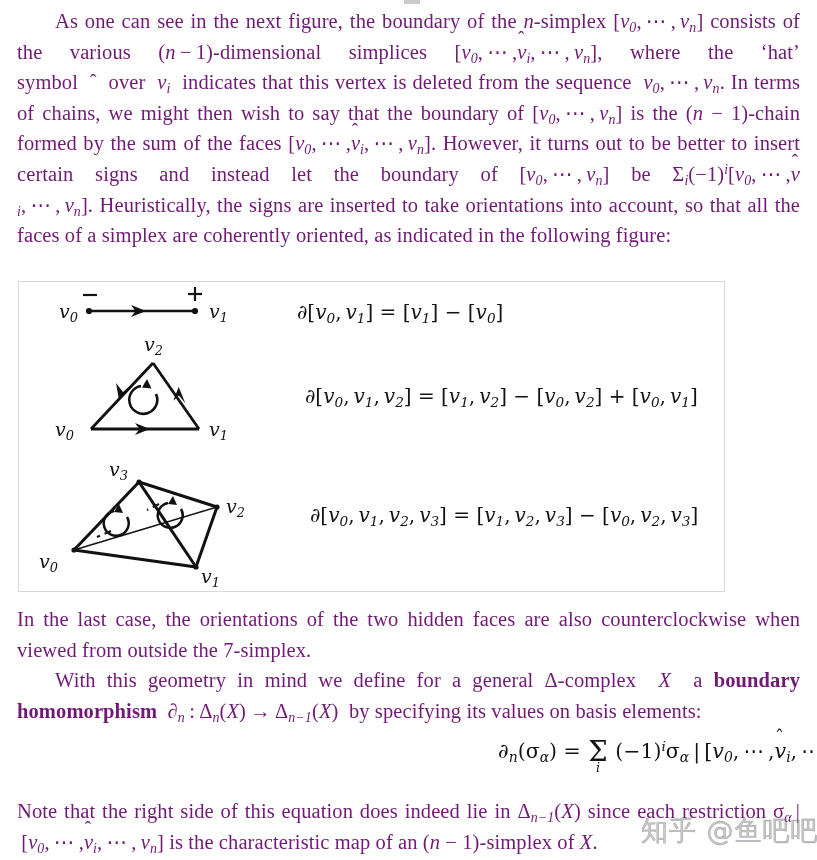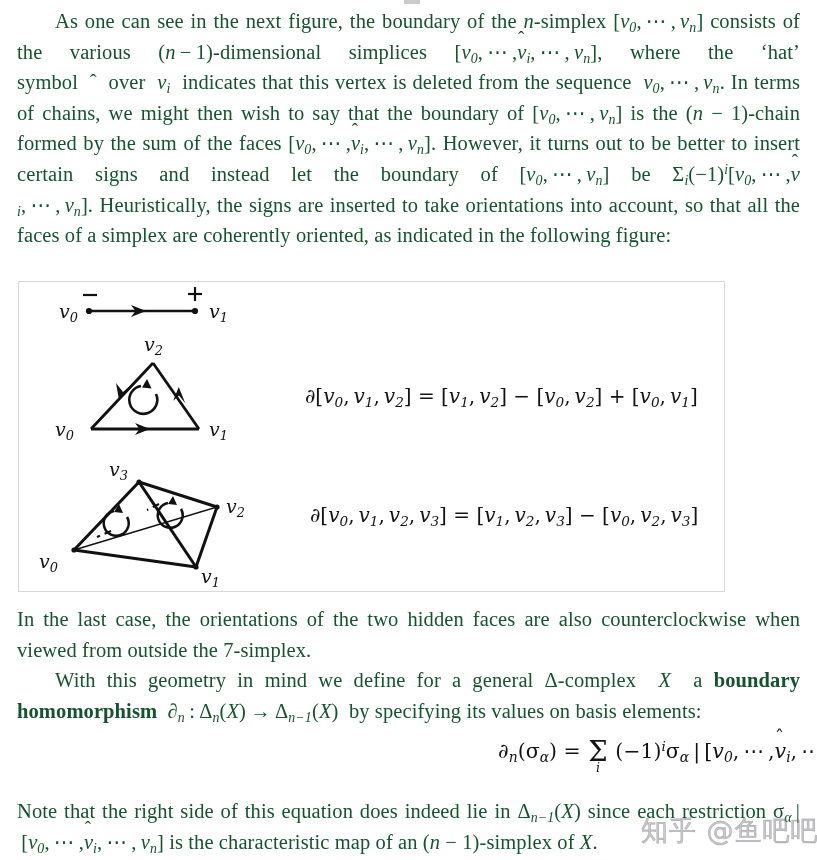--- a/index.html
+++ b/index.html
@@ -22,21 +22,21 @@
     box-sizing: border-box;
   }
   .para {
     position: absolute;
     left: 17px;
     width: 783px;
     font-size: 20.5px;
     line-height: 30.6px;
     text-align: justify;
     text-align-last: left;
-    color: #14532d;
+    color: #701a75;
     letter-spacing: 0.1px;
   }
   .indent { display: inline-block; width: 38px; }
   .mi { font-style: italic; }
   .up { font-style: normal; }
   sub {
     font-size: 0.68em;
     vertical-align: -0.28em;
     font-style: italic;
     line-height: 0;
@@ -221,20 +221,23 @@
     <div class="eq" style="left:125px; top:51px; font-size:19px;"><span class="mi">v</span><sub>2</sub></div>
     <div class="eq" style="left:36px; top:136px; font-size:19px;"><span class="mi">v</span><sub>0</sub></div>
     <div class="eq" style="left:190px; top:136px; font-size:19px;"><span class="mi">v</span><sub>1</sub></div>
 
     <div class="eq" style="left:90px; top:176px; font-size:19px;"><span class="mi">v</span><sub>3</sub></div>
     <div class="eq" style="left:207px; top:213px; font-size:19px;"><span class="mi">v</span><sub>2</sub></div>
     <div class="eq" style="left:20px; top:268px; font-size:19px;"><span class="mi">v</span><sub>0</sub></div>
     <div class="eq" style="left:182px; top:283px; font-size:19px;"><span class="mi">v</span><sub>1</sub></div>
   </div>
 
+  <div class="eq eq-1">
+    ∂[<span class="mi">v</span><sub>0</sub>, <span class="mi">v</span><sub>1</sub>]&nbsp;=&nbsp;[<span class="mi">v</span><sub>1</sub>]&nbsp;−&nbsp;[<span class="mi">v</span><sub>0</sub>]
+  </div>
 
   <div class="eq eq-2">
     ∂[<span class="mi">v</span><sub>0</sub>, <span class="mi">v</span><sub>1</sub>, <span class="mi">v</span><sub>2</sub>]&nbsp;=&nbsp;[<span class="mi">v</span><sub>1</sub>, <span class="mi">v</span><sub>2</sub>]&nbsp;−&nbsp;[<span class="mi">v</span><sub>0</sub>, <span class="mi">v</span><sub>2</sub>]&nbsp;+&nbsp;[<span class="mi">v</span><sub>0</sub>, <span class="mi">v</span><sub>1</sub>]
   </div>
 
   <div class="eq eq-3a">
     ∂[<span class="mi">v</span><sub>0</sub>, <span class="mi">v</span><sub>1</sub>, <span class="mi">v</span><sub>2</sub>, <span class="mi">v</span><sub>3</sub>]&nbsp;=&nbsp;[<span class="mi">v</span><sub>1</sub>, <span class="mi">v</span><sub>2</sub>, <span class="mi">v</span><sub>3</sub>]&nbsp;−&nbsp;[<span class="mi">v</span><sub>0</sub>, <span class="mi">v</span><sub>2</sub>, <span class="mi">v</span><sub>3</sub>]
   </div>
 
 

